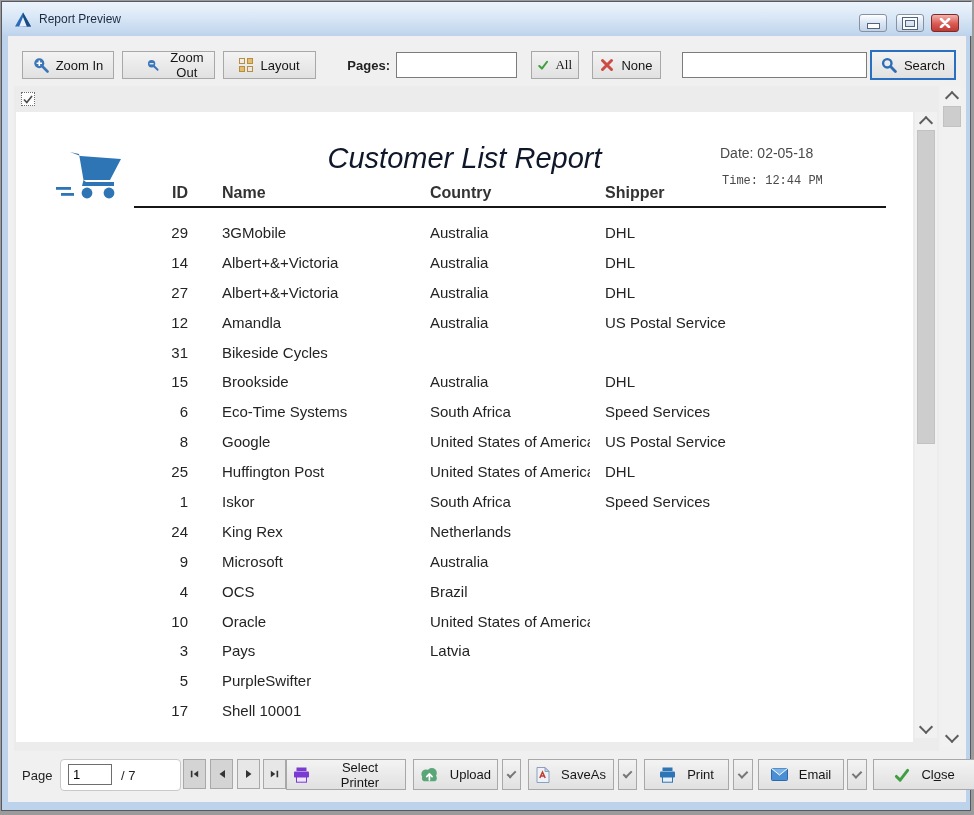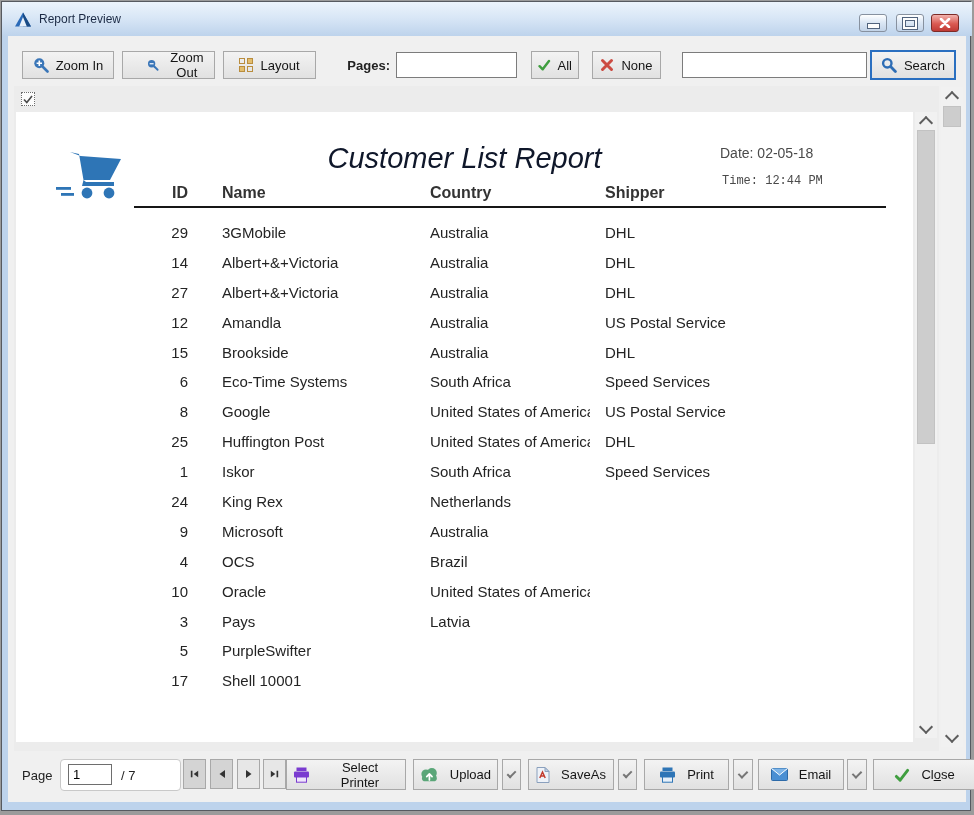--- a/index.html
+++ b/index.html
@@ -19,21 +19,21 @@
   .winbtn.minb{left:857px;} .winbtn.maxb{left:894px;}
   .winbtn.closeb{left:929px;background:linear-gradient(180deg,#f2b3ae 0%,#da5a52 55%,#c03a35 100%);border-color:#7d2b27;}
   .min-glyph{width:11px;height:4px;background:#fdfdfd;box-shadow:0 0 0 1px #51637d;margin-top:5px;}
   .max-glyph{width:10px;height:7px;border:2px solid #fdfdfd;box-shadow:0 0 0 1px #51637d, inset 0 0 0 1px #51637d;}
 
   
   .tbtn{position:absolute;top:51px;height:28px;box-sizing:border-box;
     background:linear-gradient(180deg,#f3f3f3,#e1e1e1);border:1px solid #a8a8a8;
     display:flex;align-items:center;justify-content:center;gap:7px;font-size:13px;color:#151515;cursor:default;}
   .tb-zoomin{left:22px;width:92px;} .tb-zoomout{left:122px;width:93px;padding-left:24px;} .tb-layout{left:223px;width:93px;}
-  .tb-all{left:531px;width:48px;} .tb-none{left:592px;width:69px;}
+  .tb-all{left:531px;width:48px;font-family:Liberation Serif, serif;} .tb-none{left:592px;width:69px;}
   .tb-search{left:870px;top:50px;width:86px;height:30px;border:2px solid #2a6fc0;}
   .pages-label{position:absolute;left:330px;top:58px;width:60px;text-align:right;font-size:13px;color:#222;font-weight:bold;}
   .tinput{position:absolute;top:52px;height:26px;border:1px solid #7c7c7c;background:#fff;box-sizing:border-box;
     font-size:13px;padding:0 4px;font-family:inherit;}
   .in-pages{left:396px;width:121px;} .in-search{left:682px;width:185px;}
 
   .layout-ico{display:grid;grid-template-columns:6px 6px;grid-template-rows:6px 6px;gap:2px;}
   .layout-ico i{display:block;border:1px solid #b98d3e;box-sizing:border-box;}
   .layout-ico i.f{background:#e3bd6d;}
 
@@ -209,20 +209,26 @@
     <span class="c-country">Australia</span>
     <span class="c-shipper">DHL</span>
   </div>
         <div class="prow">
     <span class="c-id">12</span>
     <span class="c-name">Amandla</span>
     <span class="c-country">Australia</span>
     <span class="c-shipper">US Postal Service</span>
   </div>
         <div class="prow">
+    <span class="c-id">31</span>
+    <span class="c-name">Bikeside Cycles</span>
+    <span class="c-country"></span>
+    <span class="c-shipper"></span>
+  </div>
+        <div class="prow">
     <span class="c-id">15</span>
     <span class="c-name">Brookside</span>
     <span class="c-country">Australia</span>
     <span class="c-shipper">DHL</span>
   </div>
         <div class="prow">
     <span class="c-id">6</span>
     <span class="c-name">Eco-Time Systems</span>
     <span class="c-country">South Africa</span>
     <span class="c-shipper">Speed Services</span>

